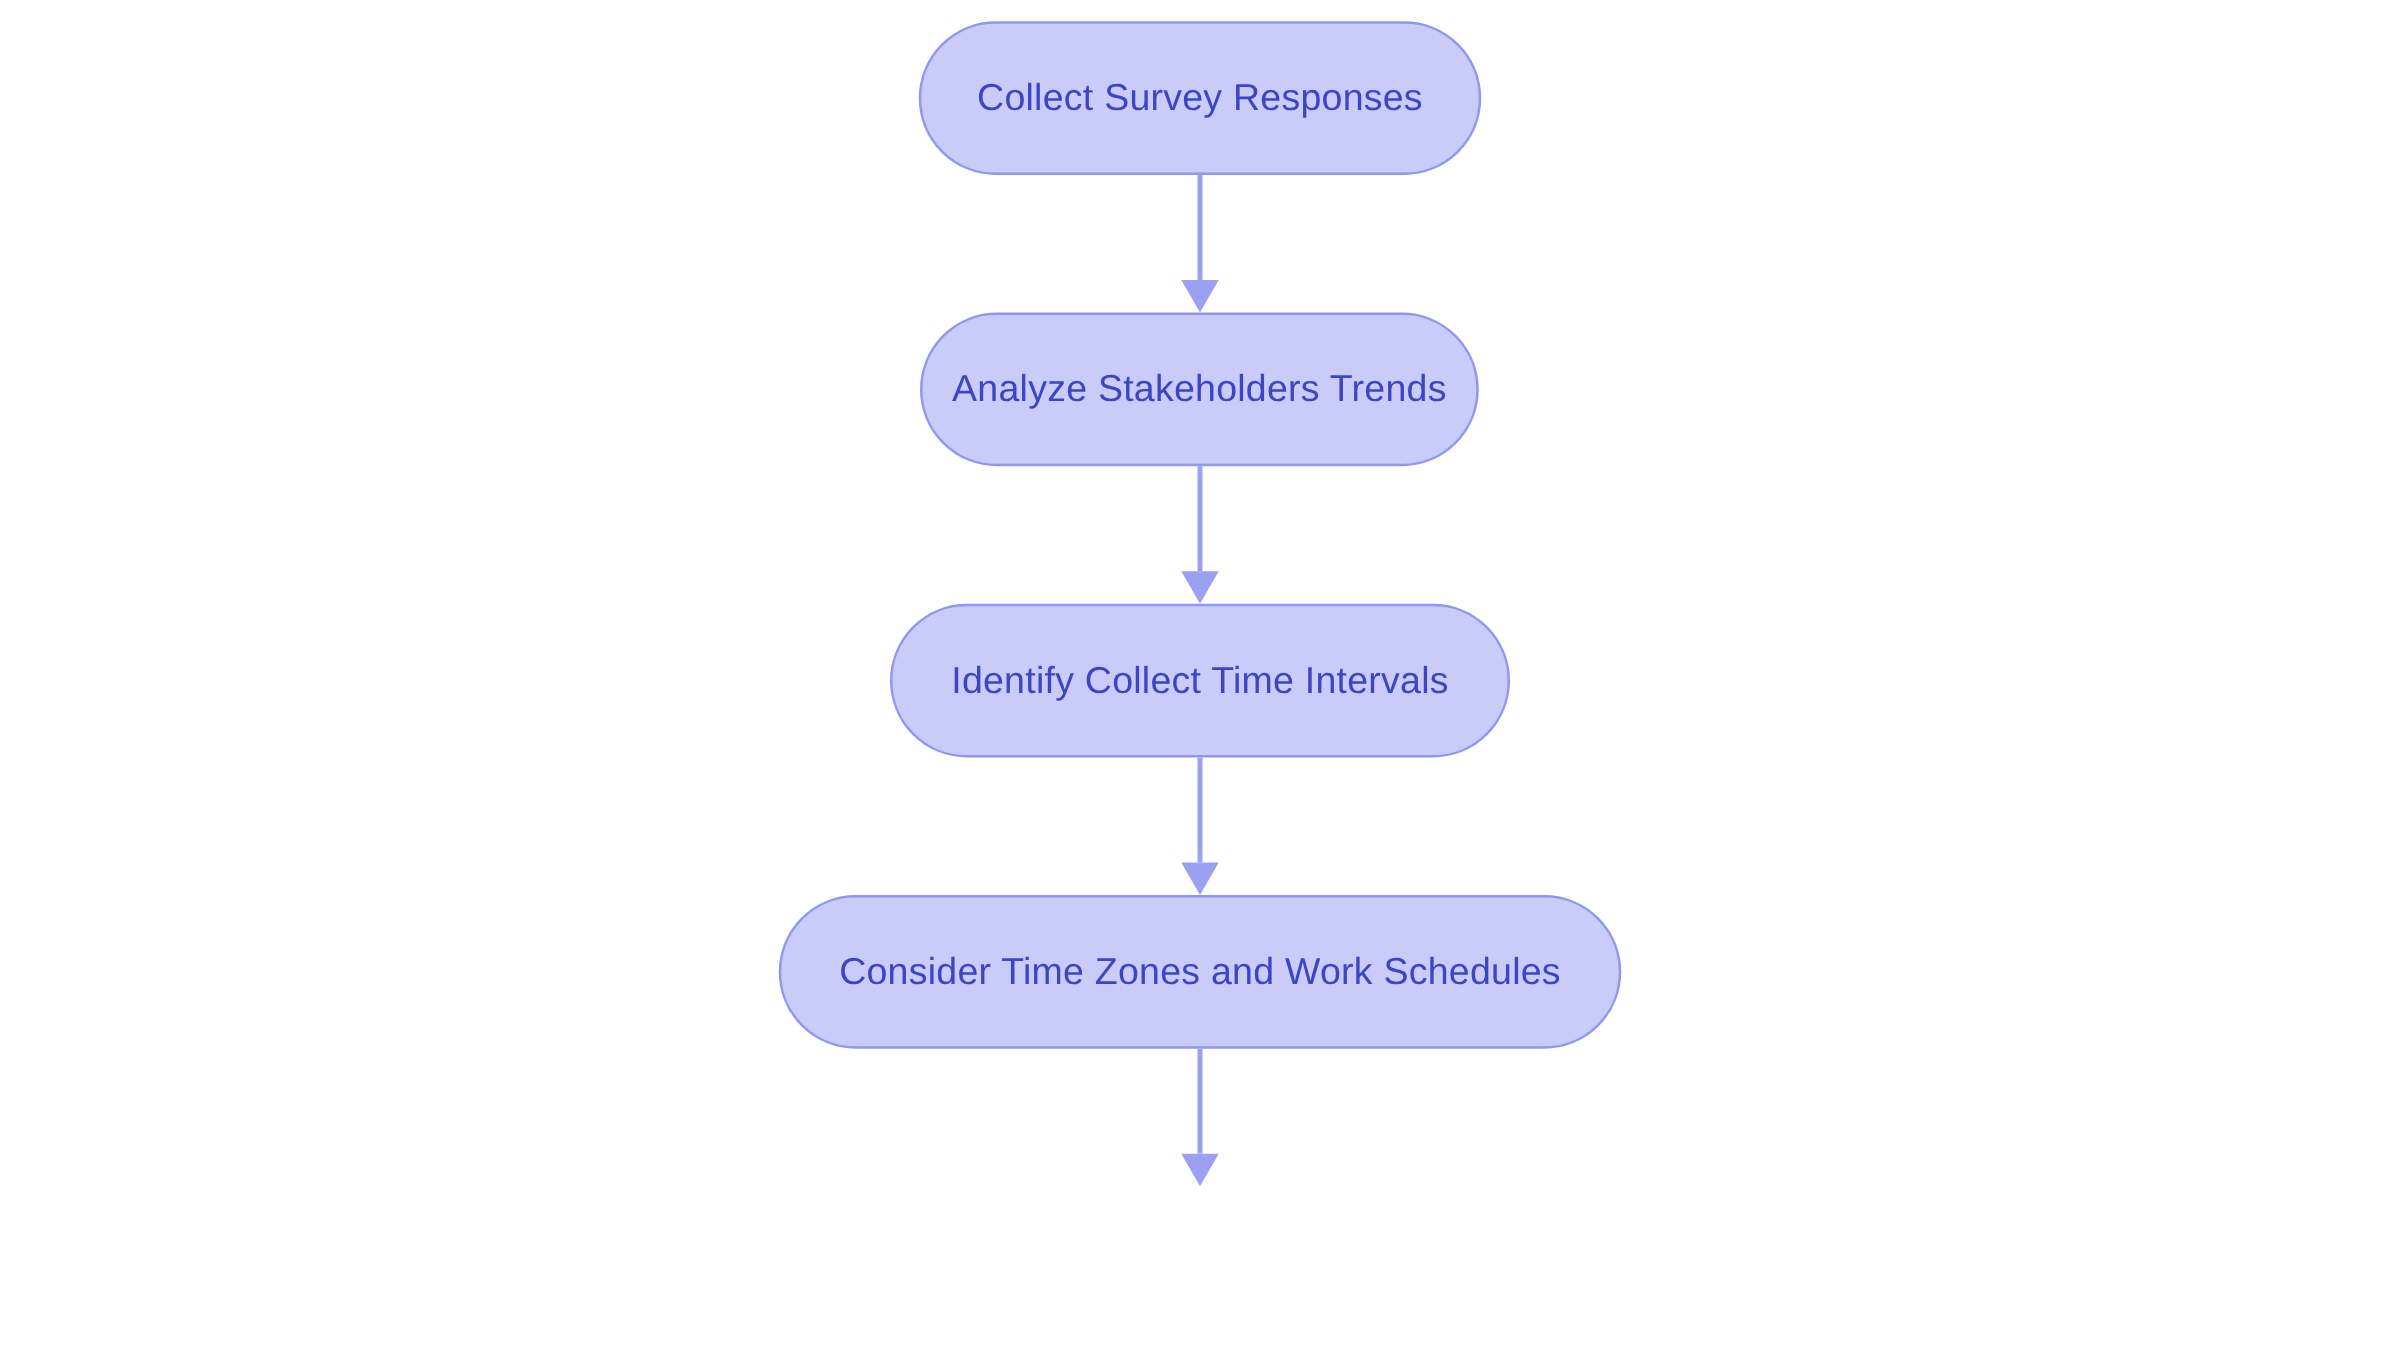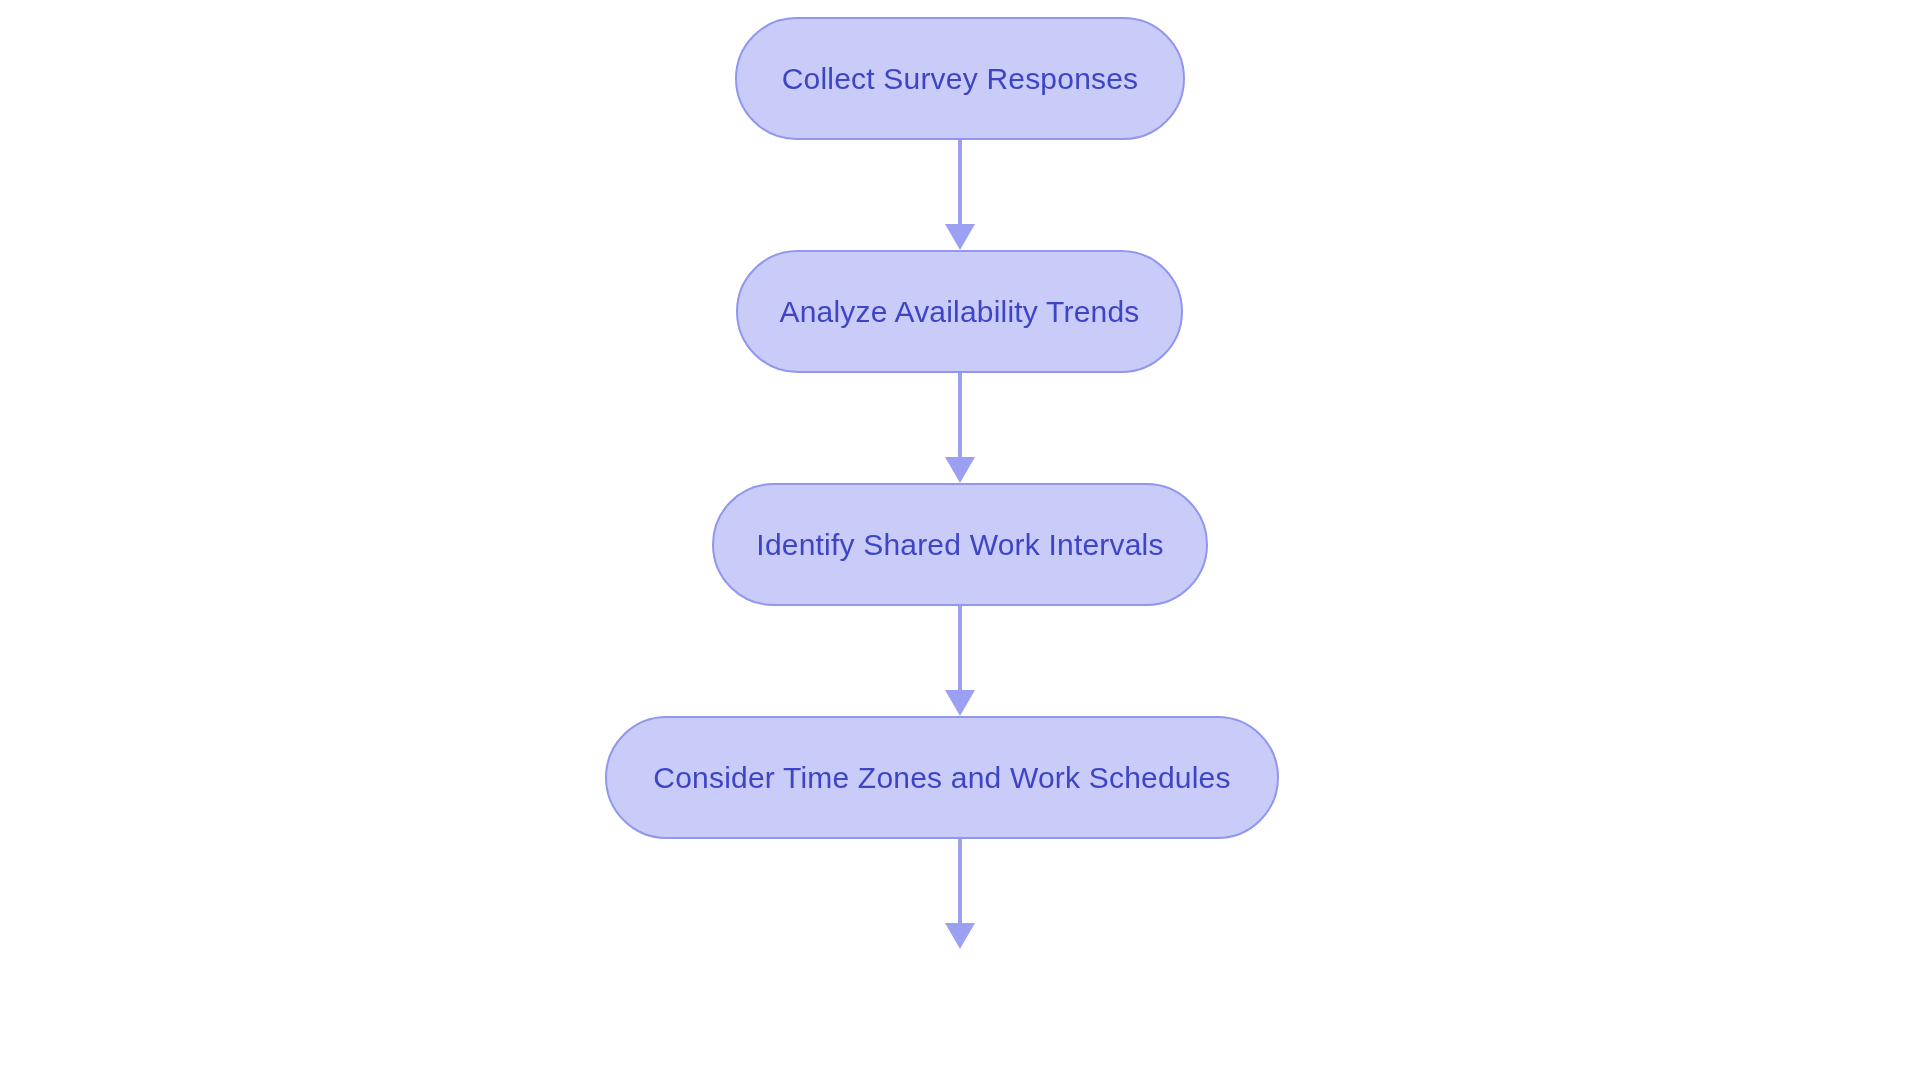--- a/index.html
+++ b/index.html
@@ -35,21 +35,21 @@
   }
   .node .label {
     color: var(--node-text);
     font-size: 30px;
     letter-spacing: 0.2px;
     white-space: nowrap;
   }
   .node-1 { left: 735px; top: 17px;  width: 450px; }
   .node-2 { left: 736px; top: 250px; width: 447px; }
   .node-3 { left: 712px; top: 483px; width: 496px; }
-  .node-4 { left: 605px; top: 716px; width: 674px; }
+  .node-4 { left: 623px; top: 716px; width: 674px; }
   .node-5 { left: 636px; top: 949px; width: 648px; }
   .arrow {
     position: absolute;
     left: 945px;
     width: 30px;
     height: 110px;
     display: flex;
     flex-direction: column;
     align-items: center;
   }
@@ -78,30 +78,30 @@
   <div class="node node-1">
     <span class="label">Collect Survey Responses</span>
   </div>
 
   <div class="arrow arrow-1">
     <div class="line"></div>
     <div class="head"></div>
   </div>
 
   <div class="node node-2">
-    <span class="label">Analyze Availability Trends</span>
+    <span class="label">Analyze Stakeholders Trends</span>
   </div>
 
   <div class="arrow arrow-2">
     <div class="line"></div>
     <div class="head"></div>
   </div>
 
   <div class="node node-3">
-    <span class="label">Identify Shared Work Intervals</span>
+    <span class="label">Identify Collect Time Intervals</span>
   </div>
 
   <div class="arrow arrow-3">
     <div class="line"></div>
     <div class="head"></div>
   </div>
 
   <div class="node node-4">
     <span class="label">Consider Time Zones and Work Schedules</span>
   </div>

